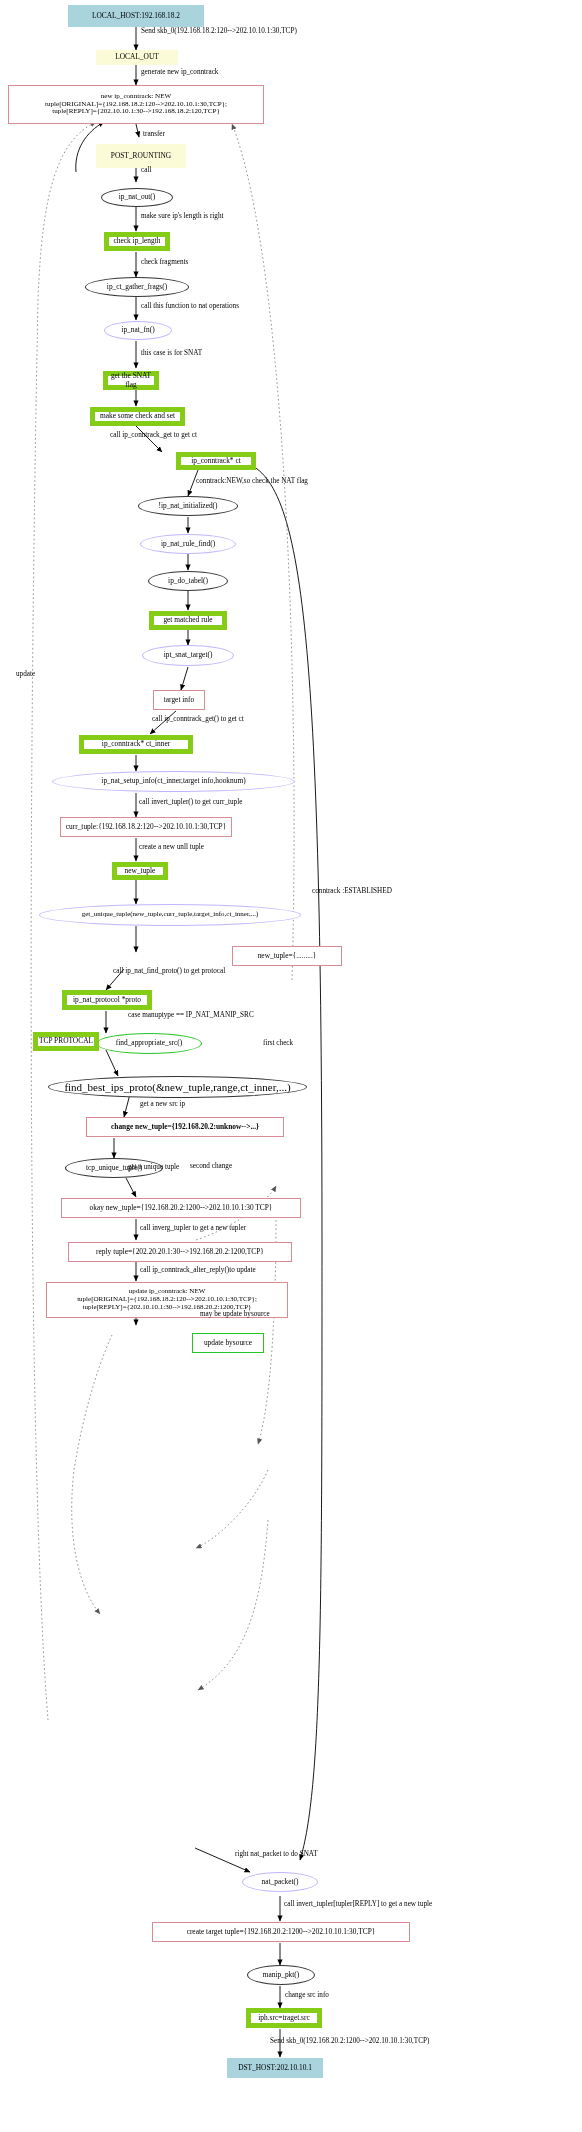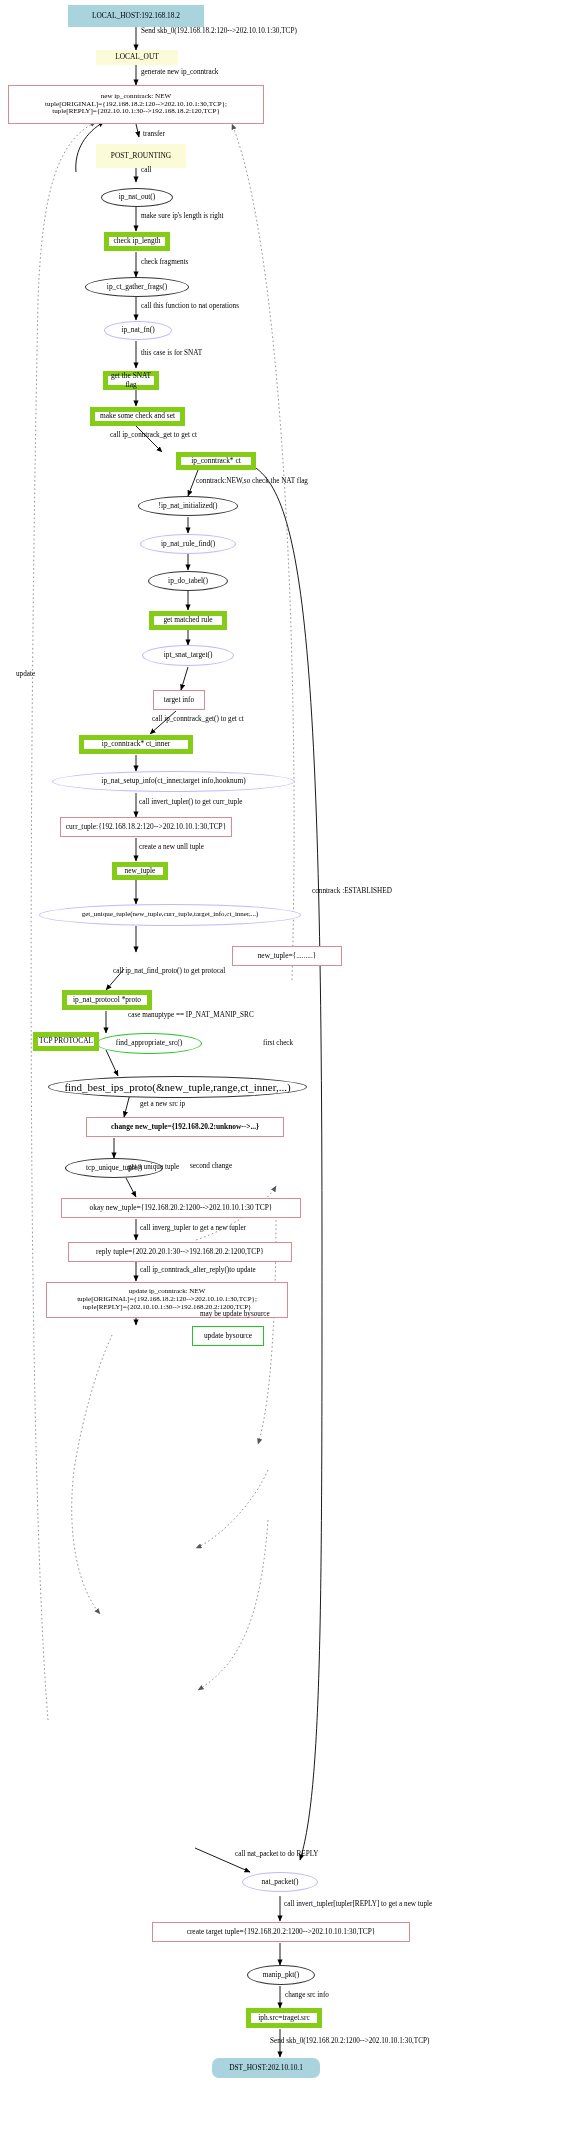--- a/index.html
+++ b/index.html
@@ -6,21 +6,21 @@
   body{font-family:"Liberation Serif","DejaVu Serif",serif;}
   #stage{position:relative;width:582px;height:2132px;overflow:hidden;background:#fff;}
   svg#edges{position:absolute;left:0;top:0;width:582px;height:2132px;pointer-events:none;}
 
   .node{position:absolute;box-sizing:border-box;display:flex;align-items:center;
         justify-content:center;text-align:center;line-height:1.12;
         font-size:7.4px;color:#000;white-space:pre-line;}
   
   .box{border:5px solid #84cc16;background:#ffffff;}
   .box-red{border:1px solid #d98b94;background:#ffffff;}
-  .box-green{border:1.2px solid #23c623;background:#ffffff;}
+  .box-green{border:1.2px solid #23c623;background:#ffffff;margin-top:7px;}
   .fill-blue{background:#a9d3dd;border:none;}
   .fill-yellow{background:#fbfbd8;border:none;}
   
   .ell{border:1px solid #333;border-radius:50%;background:#fff;}
   .ell-red{border:1px solid #c4b5fd;border-radius:50%;background:#fff;}
   .ell-green{border:1.2px solid #27c327;border-radius:50%;background:#fff;}
 
   .elabel{position:absolute;font-size:7.2px;color:#000;white-space:nowrap;
           line-height:1;background:transparent;}
   .watermark{position:absolute;font-family:"DejaVu Sans",sans-serif;
@@ -165,21 +165,21 @@
   <div class="node box-green" style="left:192px;top:1326px;width:72px;height:20px;">update bysource</div>
 
   <div class="node ell-red" style="left:242px;top:1872px;width:76px;height:20px;">nat_packet()</div>
 
   <div class="node box-red" style="left:152px;top:1922px;width:258px;height:20px;">create target tuple={192.168.20.2:1200--&gt;202.10.10.1:30,TCP}</div>
 
   <div class="node ell" style="left:247px;top:1965px;width:68px;height:20px;">manip_pkt()</div>
 
   <div class="node box" style="left:246px;top:2008px;width:76px;height:20px;">iph.src=traget.src</div>
 
-  <div class="node fill-blue" style="left:212px;top:2058px;width:108px;height:20px;border-radius:7px;">DST_HOST:202.10.10.1</div>
+  <div class="node fill-blue" style="left:227px;top:2058px;width:96px;height:20px;">DST_HOST:202.10.10.1</div>
 
   <div class="elabel" style="left:141px;top:28px;">Send skb_0(192.168.18.2:120--&gt;202.10.10.1:30,TCP)</div>
   <div class="elabel" style="left:141px;top:69px;">generate new ip_conntrack</div>
   <div class="elabel" style="left:143px;top:131px;">transfer</div>
   <div class="elabel" style="left:141px;top:167px;">call</div>
   <div class="elabel" style="left:141px;top:213px;">make sure ip's length is right</div>
   <div class="elabel" style="left:141px;top:259px;">check fragments</div>
   <div class="elabel" style="left:141px;top:303px;">call this function to nat operations</div>
   <div class="elabel" style="left:141px;top:350px;">this case is for SNAT</div>
   <div class="elabel" style="left:110px;top:432px;">call ip_conntrack_get to get ct</div>
@@ -187,21 +187,21 @@
   <div class="elabel" style="left:152px;top:716px;">call ip_conntrack_get() to get ct</div>
   <div class="elabel" style="left:139px;top:799px;">call invert_tupler() to get curr_tuple</div>
   <div class="elabel" style="left:139px;top:844px;">create a new unll tuple</div>
   <div class="elabel" style="left:113px;top:968px;">call ip_nat_find_proto() to get protocal</div>
   <div class="elabel" style="left:128px;top:1012px;">case manuptype == IP_NAT_MANIP_SRC</div>
   <div class="elabel" style="left:140px;top:1101px;">get a new src ip</div>
   <div class="elabel" style="left:128px;top:1164px;">get a unique tuple</div>
   <div class="elabel" style="left:140px;top:1225px;">call inverg_tupler to get a new tupler</div>
   <div class="elabel" style="left:140px;top:1267px;">call ip_conntrack_alter_reply()to update</div>
   <div class="elabel" style="left:200px;top:1311px;">may be update bysource</div>
-  <div class="elabel" style="left:235px;top:1851px;">call nat_packet to do REPLY</div>
+  <div class="elabel" style="left:235px;top:1851px;">right nat_packet to do SNAT</div>
   <div class="elabel" style="left:284px;top:1901px;">call invert_tupler[tupler[REPLY] to get a new tuple</div>
   <div class="elabel" style="left:285px;top:1992px;">change src info</div>
   <div class="elabel" style="left:270px;top:2038px;">Send skb_0(192.168.20.2:1200--&gt;202.10.10.1:30,TCP)</div>
   <div class="elabel" style="left:16px;top:671px;">update</div>
   <div class="elabel" style="left:312px;top:888px;">conntrack :ESTABLISHED</div>
   <div class="elabel" style="left:263px;top:1040px;">first check</div>
   <div class="elabel" style="left:190px;top:1163px;">second change</div>
 
 </div>
 

